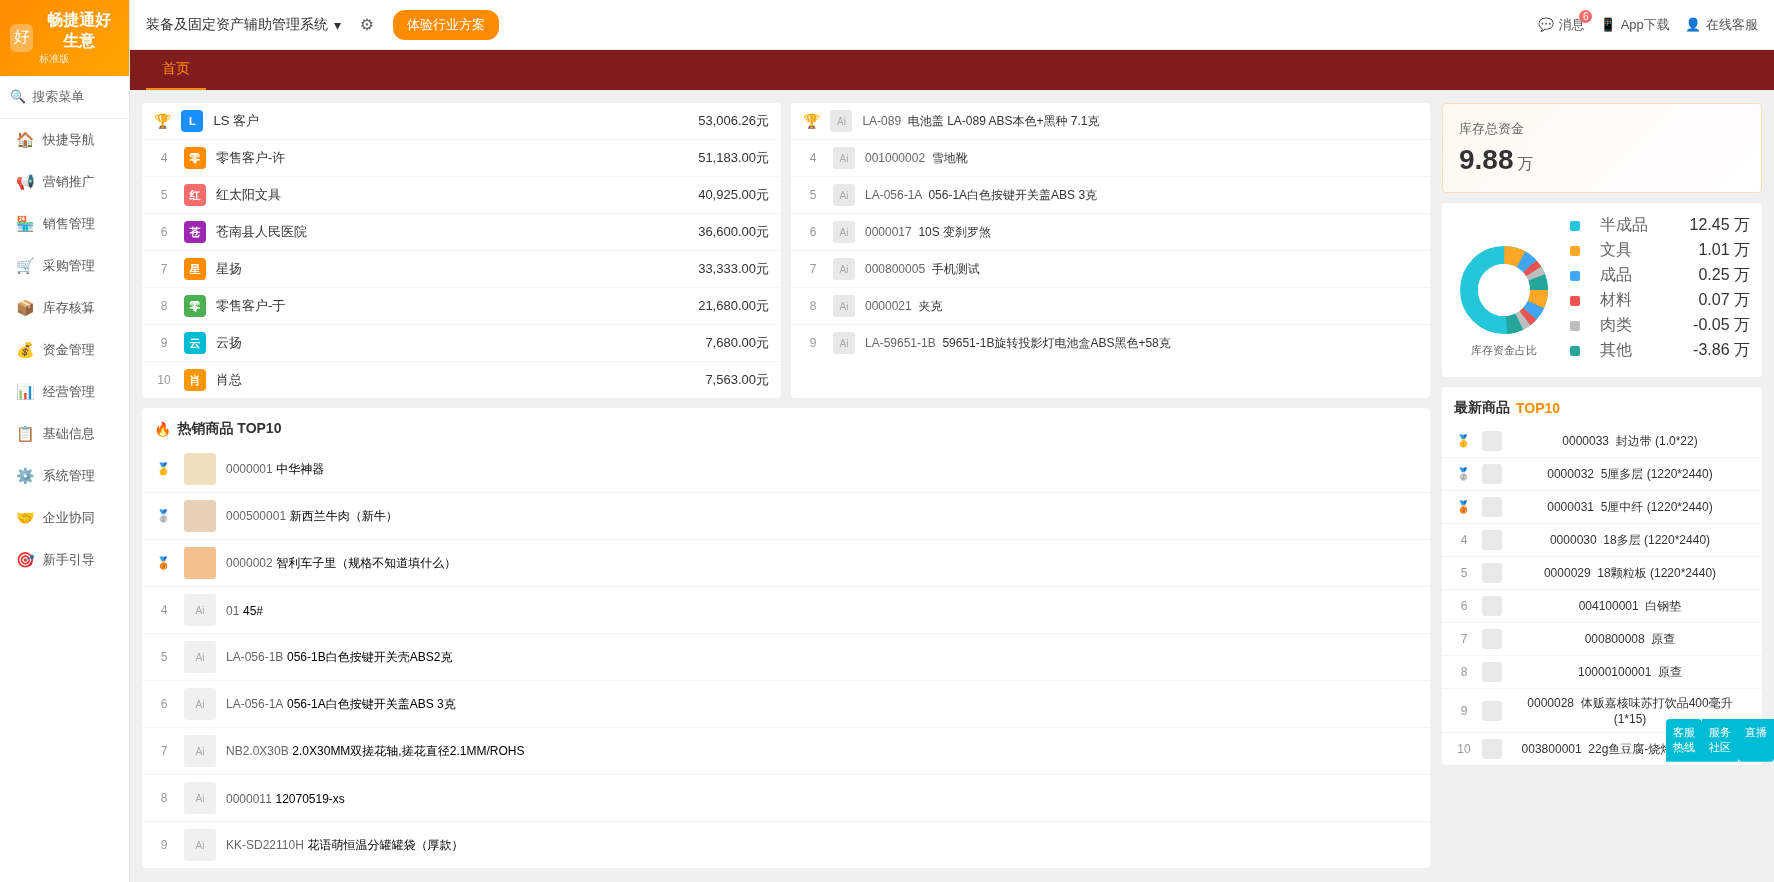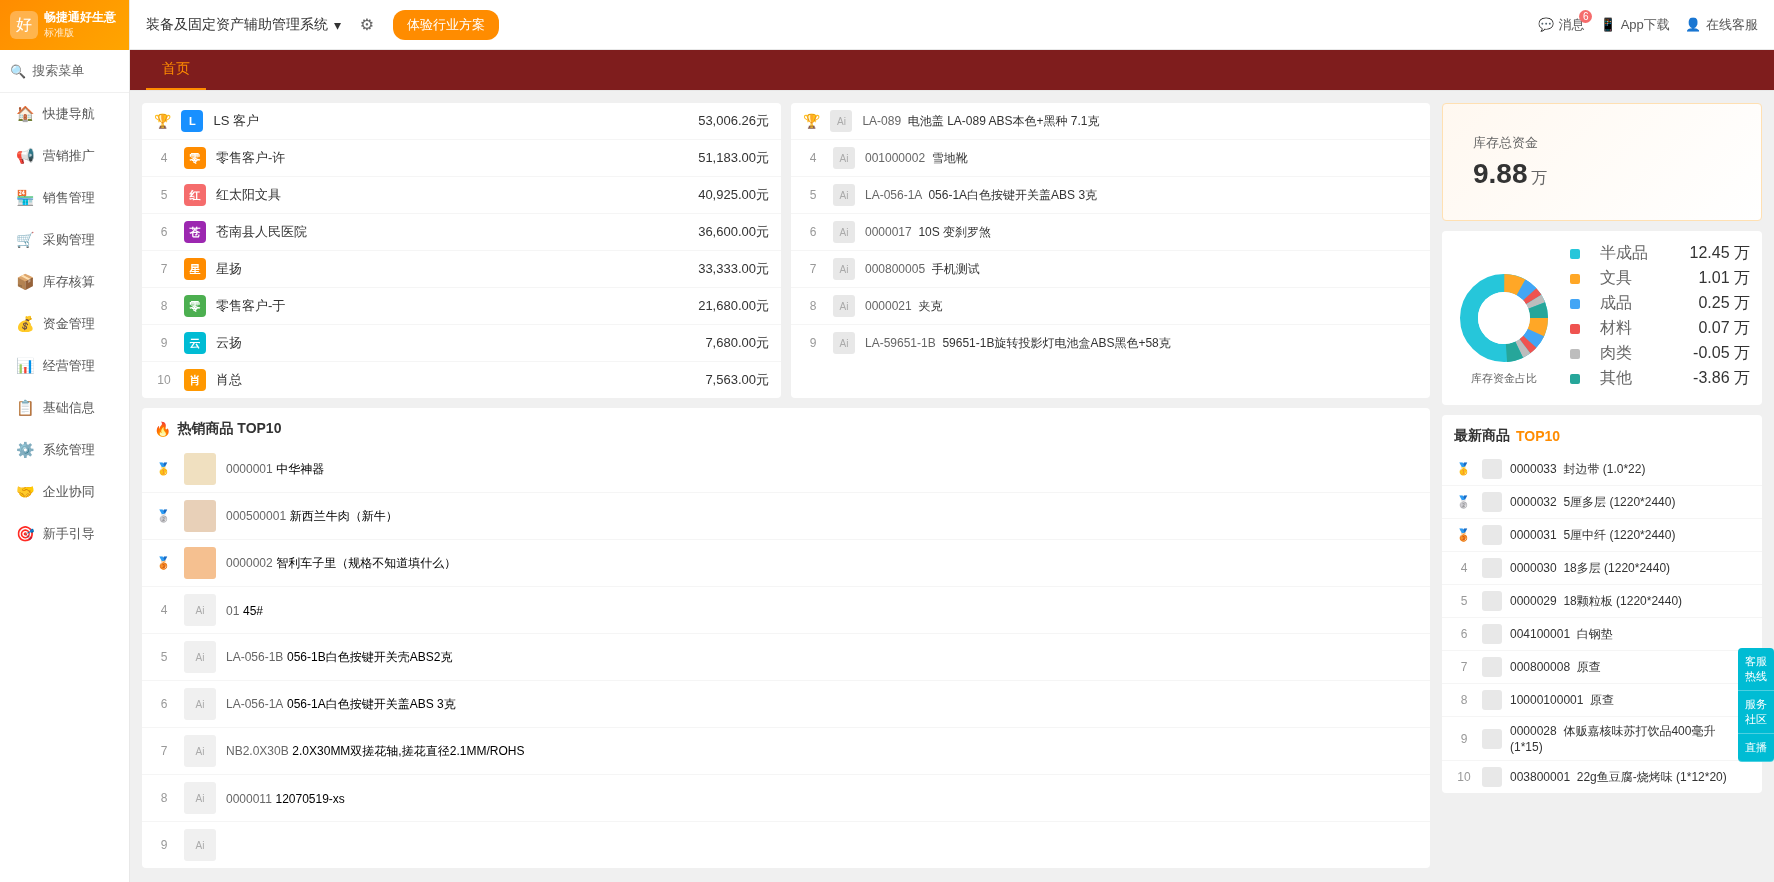--- a/index.html
+++ b/index.html
@@ -22,21 +22,21 @@
       gap: 6px;
       min-height: 50px;
     }
     .logo-icon {
       width: 28px; height: 28px;
       background: rgba(255,255,255,0.3);
       border-radius: 6px;
       display: flex; align-items: center; justify-content: center;
       font-size: 16px; color: #fff;
     }
-    .logo-text { color: #fff; font-size: 12px; font-weight: bold; line-height: 1.3; }
+    .logo-text { color: #fff; font-size: 16px; font-weight: bold; line-height: 1.3; text-align: center; }
     .logo-badge { font-size: 10px; color: rgba(255,255,255,0.8); }
 
     .sidebar-search {
       padding: 8px 10px;
       border-bottom: 1px solid #f0f0f0;
     }
     .search-btn {
       width: 100%;
       background: none;
       border: none;
@@ -246,21 +246,21 @@
       flex-shrink: 0;
       display: flex;
       flex-direction: column;
       gap: 10px;
     }
 
     
     .inv-total-card {
       background: linear-gradient(135deg, #fff8f0, #fff);
       border-radius: 4px;
-      padding: 30px;
+      padding: 16px;
       border: 1px solid #ffe0b2;
     }
     .inv-total-label { font-size: 13px; color: #666; margin-bottom: 6px; }
     .inv-total-unit { font-size: 16px; color: #666; }
 
     
     .chart-card {
       background: #fff;
       border-radius: 4px;
       padding: 12px;
@@ -305,29 +305,29 @@
       gap: 8px;
     }
     .new-prod-row:last-child { border-bottom: none; }
     .new-rank { width: 20px; text-align: center; color: #999; font-size: 12px; }
     .new-prod-img {
       width: 20px; height: 20px;
       background: #e8e8e8;
       border-radius: 3px;
       flex-shrink: 0;
     }
-    .new-prod-info { flex: 1; font-size: 12px; color: #333; }
+    .new-prod-info { flex: 1; font-size: 12px; color: #333; text-align: center; }
 
     
     .float-btns {
       position: fixed;
       right: 0;
       bottom: 120px;
       display: flex;
-      flex-direction: column;
+      flex-direction: row;
     }
     .float-btn {
       background: #00bcd4;
       color: #fff;
       width: 36px;
       padding: 6px 4px;
       text-align: center;
       font-size: 11px;
       cursor: pointer;
       border-bottom: 1px solid rgba(255,255,255,0.3);
@@ -603,20 +603,23 @@
           <div class="hot-prod-row">
             <span class="hot-rank">8</span>
             <div class="hot-img">Ai</div>
             <div class="hot-prod-info">
               <span class="hot-prod-code">0000011</span>&nbsp;<span class="hot-prod-name">12070519-xs</span>
             </div>
           </div>
           <div class="hot-prod-row">
             <span class="hot-rank">9</span>
             <div class="hot-img">Ai</div>
+            <div class="hot-prod-info">
+              <span class="hot-prod-code">KK-SD22110H</span>&nbsp;<span class="hot-prod-name">花语萌恒温分罐罐袋（厚款）</span>
+            </div>
           </div>
         </div>
       </div>
     </div>
 
     <div class="right-panel">
 
       <div class="inv-total-card">
         <div class="inv-total-label">库存总资金</div>
         <div>

